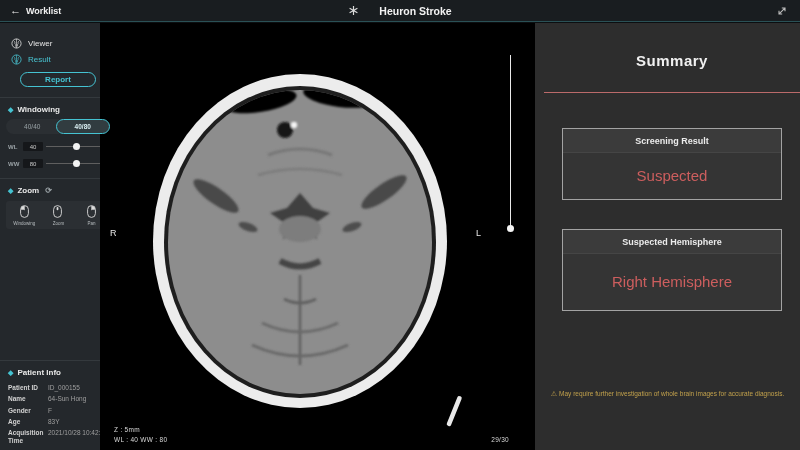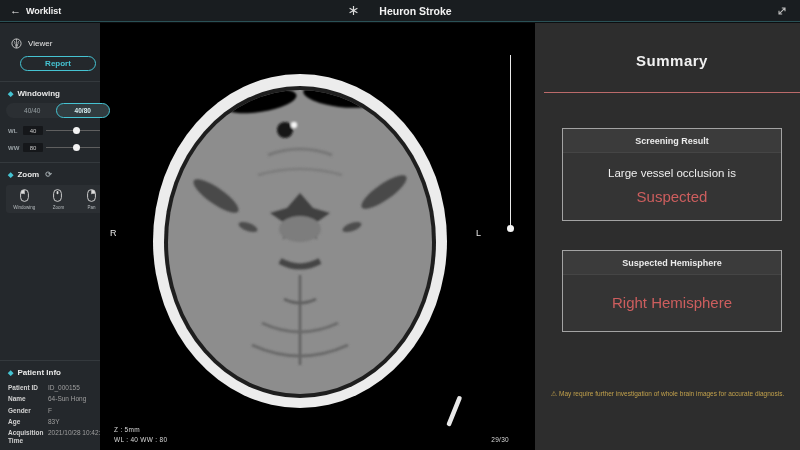--- a/index.html
+++ b/index.html
@@ -113,20 +113,27 @@
   </div>
 
   <div class="sidebar">
     <div class="nav-item">
       <svg width="11" height="11" viewBox="0 0 12 12">
         <circle cx="6" cy="6" r="5" stroke="#e0e0e0" fill="none" stroke-width="0.9"></circle>
         <path d="M6 1 V11 M3.2 3.4 Q5 4.4 4.2 6 Q6 7 5 9.4 M8.8 3.4 Q7 4.4 7.8 6 Q6.4 7.4 7.2 9.2" stroke="#e0e0e0" fill="none" stroke-width="0.7"></path>
       </svg>
       <span>Viewer</span>
     </div>
+    <div class="nav-item selected">
+      <svg width="11" height="11" viewBox="0 0 12 12">
+        <circle cx="6" cy="6" r="5" stroke="#49c5d3" fill="none" stroke-width="0.9"></circle>
+        <path d="M6 1 V11 M3.2 3.4 Q5 4.4 4.2 6 Q6 7 5 9.4 M8.8 3.4 Q7 4.4 7.8 6 Q6.4 7.4 7.2 9.2" stroke="#49c5d3" fill="none" stroke-width="0.7"></path>
+      </svg>
+      <span>Result</span>
+    </div>
 
     <div class="report-btn">Report</div>
 
     <div class="divider"></div>
 
     <div class="sec-head">
       <span class="diamond">◆</span>
       <span>Windowing</span>
     </div>
 
@@ -269,21 +276,20 @@
     <span class="overlay" style="right:26px; bottom:7px;">29/30</span>
   </div>
 
   <div class="panel">
     <div class="sum-title">Summary</div>
     <div class="red-line"></div>
 
     <div class="rbox first">
       <div class="rbox-head">Screening Result</div>
       <div class="rbox-body">
-        <div class="rline">Large vessel occlusion is</div>
         <div class="rresult">Suspected</div>
       </div>
     </div>
 
     <div class="rbox second">
       <div class="rbox-head">Suspected Hemisphere</div>
       <div class="rbox-body">
         <div class="rresult">Right Hemisphere</div>
       </div>
     </div>

